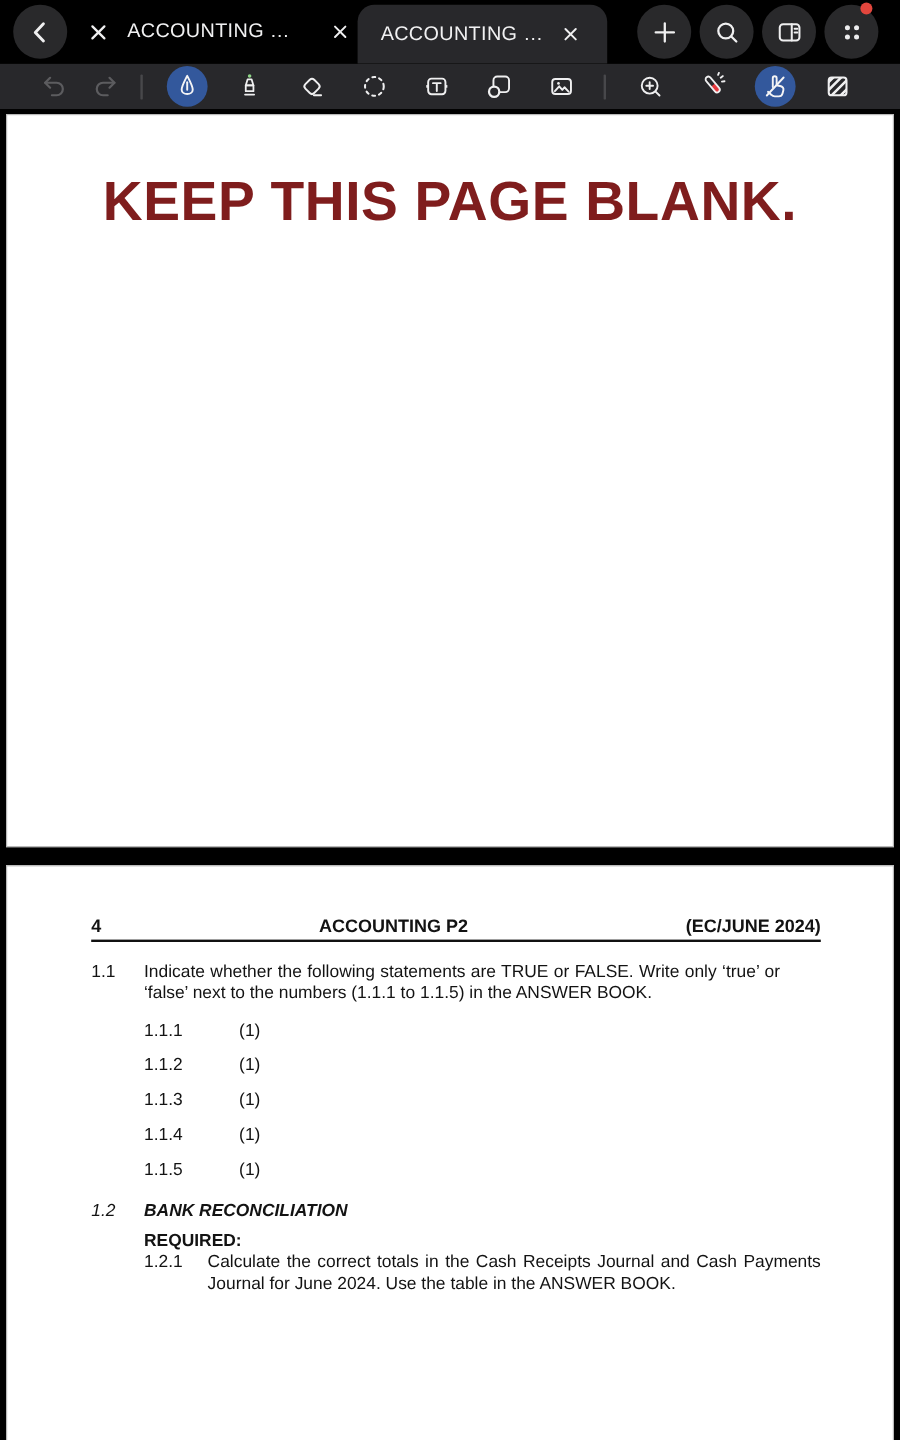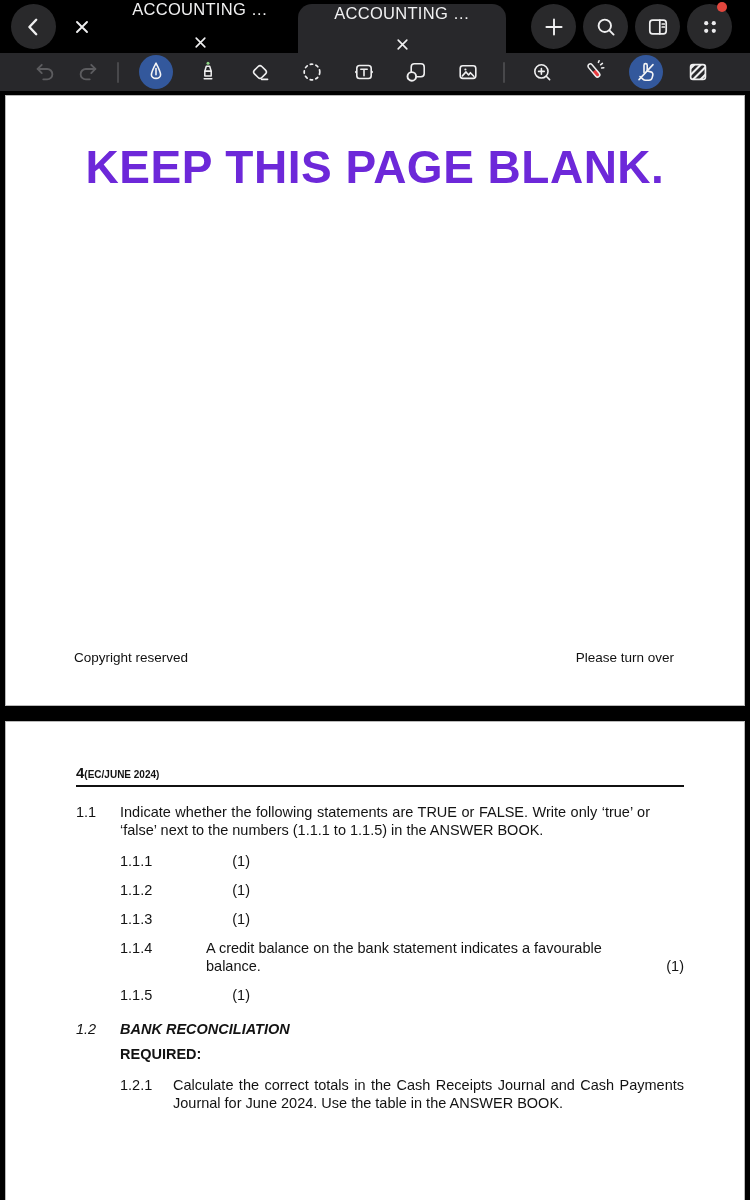--- a/index.html
+++ b/index.html
@@ -6,21 +6,21 @@
   html,body { width:750px; height:1200px; background:#000; overflow:hidden;
               font-family:"Liberation Sans", sans-serif; }
 
   
   .topbar { position:relative; width:750px; height:53px; background:#000; }
   .circle-btn { position:absolute; top:4px; width:45px; height:45px; border-radius:50%;
                 background:#29292b; display:grid; place-items:center; }
   .back-btn { left:11px; }
   .lone-x { position:absolute; left:70px; top:15px; width:24px; height:24px;
             display:grid; place-items:center; }
-  .tab { position:absolute; top:0; height:53px; display:flex; align-items:center;flex-direction:column; }
+  .tab { position:absolute; top:0; height:53px; display:flex; align-items:center; }
   .tab-inactive { left:106px; width:188px; justify-content:space-between; }
   .tab-active { left:298px; width:208px; top:4px; height:49px; background:#28282b;
                 border-radius:14px 14px 0 0; justify-content:center; gap:12px; }
   .tab-label { color:#f1f1f2; font-size:16.5px; letter-spacing:.3px; white-space:nowrap; }
   .tab-x { width:22px; height:22px; display:grid; place-items:center; }
   .btn-plus { left:531px; } .btn-search { left:583px; } .btn-panel { left:635px; }
   .btn-dots { left:687px; }
   .red-badge { position:absolute; left:717px; top:2px; width:10px; height:10px;
                border-radius:50%; background:#e2463d; }
 
@@ -37,50 +37,50 @@
 
   
   .doc-area { width:750px; height:1109px; background:#000; padding:4px 5px 0 5px;
               overflow:hidden; }
   .page { width:740px; background:#fff; border:1px solid #b9b9b9; position:relative; }
   .page1 { height:611px; margin-bottom:15px; }
   .page2 { height:700px; padding:42px 60px 0 70px; color:#131313; font-size:14.5px;
            line-height:18px; }
 
   .watermark { text-align:center; padding-top:44px; font-size:46px; font-weight:bold;
-               color:#6d28d9; letter-spacing:.5px; white-space:nowrap; }
+               color:#7f1d1d; letter-spacing:.5px; white-space:nowrap; }
   .p1-footer { position:absolute; left:68px; right:70px; bottom:40px; display:flex;
                justify-content:space-between; font-size:13.5px; color:#111; }
 
   .doc-header { display:flex; align-items:baseline; border-bottom:2.5px solid #111;
                 padding-bottom:1px; margin-bottom:16px; font-weight:bold; }
   .doc-header .pgnum { font-size:15px; }
   .doc-header .ptitle { flex:1; text-align:center; font-size:15px; }
-  .doc-header .pedition { font-size:10px; }
+  .doc-header .pedition { font-size:15px; }
 
   .q-title { display:flex; font-weight:bold; font-size:14.8px; margin-bottom:18px; }
   .q-title .qlabel { width:115px; flex:0 0 auto; }
 
   .row { display:flex; }
   .num1 { width:44px; flex:0 0 auto; }
   .num2 { width:53px; flex:0 0 auto; }
   .indent { margin-left:44px; }
   .just { text-align:justify; }
   .itext { flex:1; }
   .marks { width:44px; flex:0 0 auto; text-align:right; align-self:flex-end; }
 
   .q11 { margin-bottom:13px; }
   .q11 .itext { padding-right:34px; }
-  .item { margin-bottom:11px;gap:33px; }
+  .item { margin-bottom:11px; }
   .mt-sec { margin-top:16px;font-style:italic; }
   .bold { font-weight:bold; }
   .sec-head { margin-bottom:7px; }
   .intro { margin-bottom:19px; }
   .intro .itext { padding-right:0; }
-  .required { margin-bottom:13px; }
+  .required { }
 
   svg { display:block; }
 </style>
 </head>
 <body>
 
 <header class="topbar">
 
   <div class="circle-btn back-btn">
     <span>
@@ -290,30 +290,27 @@
           </g>
         </svg>
     </span>
   </div>
 </div>
 
 <div class="doc-area">
 
   <section class="page page1">
     <div class="watermark">KEEP THIS PAGE BLANK.</div>
-    <div class="p1-footer">
-      <span>Copyright reserved</span>
-      <span>Please turn over</span>
-    </div>
   </section>
 
   <section class="page page2">
 
     <div class="doc-header">
       <span class="pgnum">4</span>
+      <span class="ptitle">ACCOUNTING P2</span>
       <span class="pedition">(EC/JUNE 2024)</span>
     </div>
 
 
     <div class="row q11">
       <span class="num1">1.1</span>
       <p class="itext just">Indicate whether the following statements are TRUE or FALSE. Write only ‘true’ or ‘false’ next to the numbers (1.1.1 to 1.1.5) in the ANSWER BOOK.</p>
     </div>
 
     <div class="row indent item">
@@ -326,21 +323,20 @@
       <span class="marks">(1)</span>
     </div>
 
     <div class="row indent item">
       <span class="num2">1.1.3</span>
       <span class="marks">(1)</span>
     </div>
 
     <div class="row indent item">
       <span class="num2">1.1.4</span>
-      <p class="itext">A credit balance on the bank statement indicates a favourable balance.</p>
       <span class="marks">(1)</span>
     </div>
 
     <div class="row indent item">
       <span class="num2">1.1.5</span>
       <span class="marks">(1)</span>
     </div>
 
     <div class="row mt-sec sec-head">
       <span class="num1">1.2</span>

